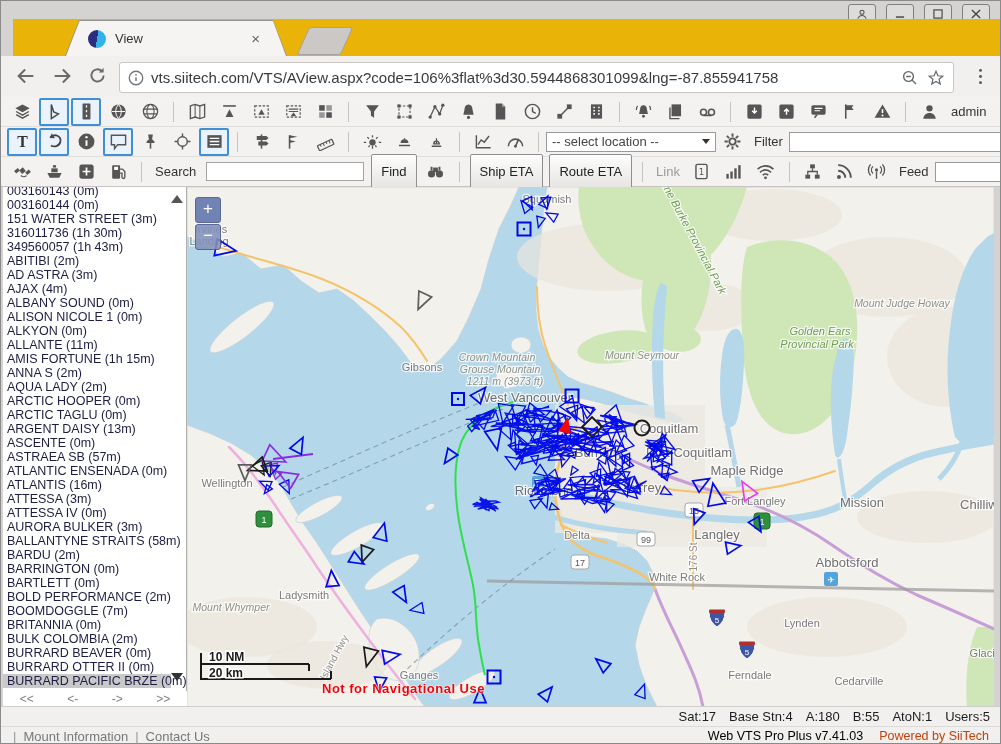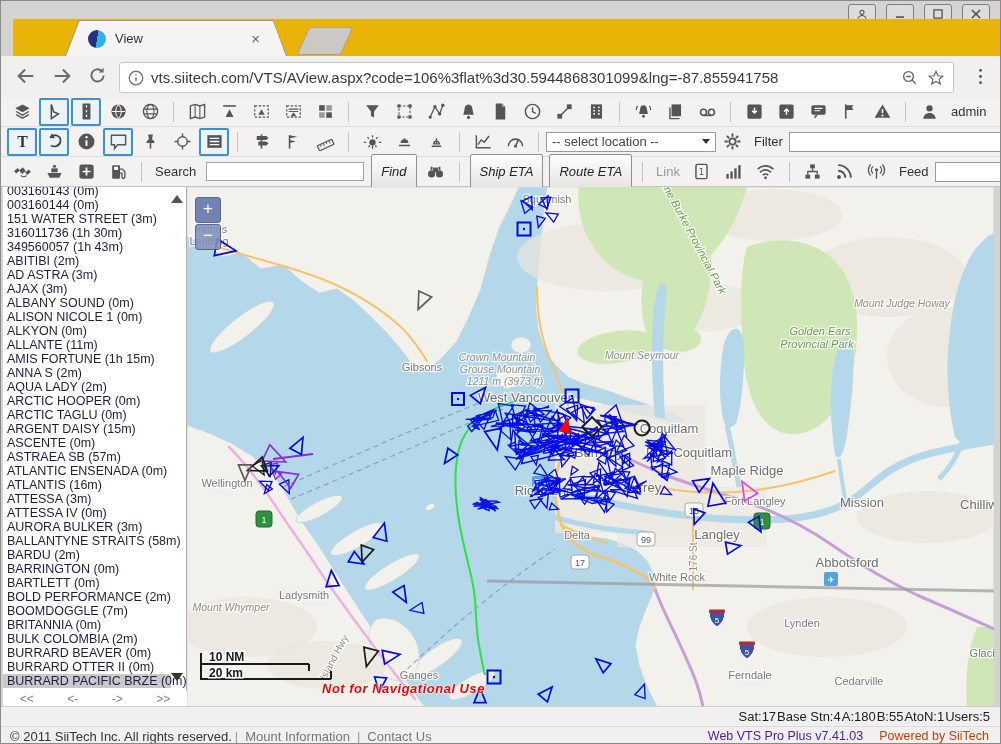--- a/index.html
+++ b/index.html
@@ -37,21 +37,21 @@
   .tbtn.sel{border-color:#3e8ed8;background:#eaf3fb;}
   .tsep{width:1px;height:20px;background:#c6c4c1;margin:0 7px;flex:none;}
   .tlabel{font-size:13px;color:#333;margin:0 6px;flex:none;}
   .tgray{color:#9b9b9b;}
   .tsel{display:flex;align-items:center;background:#fff;border:1px solid #9a9a9a;height:20px;
         font-size:13px;color:#444;padding:4px 5px;flex:none;box-sizing:border-box;}
   .tsel .caret{margin-left:auto;width:0;height:0;border-left:4px solid transparent;
         border-right:4px solid transparent;border-top:5px solid #333;}
   .pushbtn{height:22px;padding:6px 9px;border:1px solid #8f8f8f;border-radius:2px;
         background:linear-gradient(#fdfdfd,#e6e4e2);font-size:13px;color:#222;
-        display:flex;align-items:center;margin:0 3px;flex:none;font-style:italic;}
+        display:flex;align-items:center;margin:0 3px;flex:none;}
   .tinput{height:17px;border:1px solid #a5a3a1;margin:0 4px;font-size:13px;padding:0 3px;flex:none;}
   
   #sidebar{position:absolute;left:2px;top:186px;width:184px;height:519px;background:#fff;
            border-right:1px solid #b2b0ae;box-sizing:border-box;overflow:hidden;}
   #vlist{position:absolute;left:0;top:-3px;right:15px;}
   .vitem{height:14px;line-height:14px;font-size:12.5px;color:#1d1d44;padding-left:4px;white-space:nowrap;}
   .vitem.sel{background:#c9c9c9;}
   .sarrow{position:absolute;right:3px;width:0;height:0;border-left:6px solid transparent;
           border-right:6px solid transparent;}
   #sarrow-up{top:8px;border-bottom:8px solid #555;}
@@ -60,30 +60,30 @@
          display:flex;justify-content:space-around;align-items:center;font-size:12px;color:#7f7f7f;}
   
   #map{position:absolute;left:186px;top:186px;width:807px;height:519px;background:#b4d7ea;overflow:hidden;}
   .zoombtn{position:absolute;left:8px;width:24px;height:24px;border:1px solid #46588c;border-radius:3px;
            color:#fff;font-size:17px;line-height:22px;text-align:center;opacity:.88;}
   #zin{top:10px;background:#5f74ac;}
   #zout{top:37px;background:#8391bb;}
   #scalebar{position:absolute;left:10px;top:462px;}
   #scalebar text{font-size:12px;font-weight:bold;fill:#1a1a1a;paint-order:stroke;stroke:#ffffff;stroke-width:3px;}
   #mapwarn{position:absolute;left:135px;top:494px;color:#f00505;font-weight:bold;font-size:13px;
-           text-shadow:0 0 2px #fff,0 0 2px #fff;letter-spacing:.5px;font-style:italic;}
+           text-shadow:0 0 2px #fff,0 0 2px #fff;letter-spacing:.5px;}
   
   #statusrow{position:absolute;left:0;right:0;top:705px;height:19px;background:#f1f0ee;
              border-top:1px solid #cfcdcb;display:flex;justify-content:flex-end;align-items:center;
-             padding-right:10px;gap:1px;font-size:13px;color:#1c1c1c;}
+             padding-right:10px;gap:13px;font-size:13px;color:#1c1c1c;}
   #footer{position:absolute;left:0;right:0;top:725px;height:18px;background:#f1f0ee;
           border-top:1px solid #dddbd8;display:flex;align-items:center;padding:0 9px;font-size:13px;color:#333;}
   .flink{color:#777;margin:0 4px;}
   .fpipe{color:#999;margin:0 3px;}
-  #fver{margin-left:auto;color:#4c1d95;font-size:12.5px;}
+  #fver{margin-left:auto;color:#000000;font-size:12.5px;}
   #fpow{color:#c2410c;font-size:12.5px;margin-left:16px;margin-right:2px;}
 </style>
 </head>
 <body>
 
 <div id="win">
   <div id="titlebar"></div>
   <div id="winbtns">
       <div class="winbtn">
         <svg viewBox="0 0 24 24" width="14" height="14">
@@ -556,31 +556,31 @@
 
   <div id="sidebar">
     <div id="vlist">
         <div class="vitem">003160143 (0m)</div>
         <div class="vitem">003160144 (0m)</div>
         <div class="vitem">151 WATER STREET (3m)</div>
         <div class="vitem">316011736 (1h 30m)</div>
         <div class="vitem">349560057 (1h 43m)</div>
         <div class="vitem">ABITIBI (2m)</div>
         <div class="vitem">AD ASTRA (3m)</div>
-        <div class="vitem">AJAX (3m)</div>
+        <div class="vitem">AJAX (4m)</div>
         <div class="vitem">ALBANY SOUND (0m)</div>
         <div class="vitem">ALISON NICOLE 1 (0m)</div>
         <div class="vitem">ALKYON (0m)</div>
         <div class="vitem">ALLANTE (11m)</div>
         <div class="vitem">AMIS FORTUNE (1h 15m)</div>
         <div class="vitem">ANNA S (2m)</div>
         <div class="vitem">AQUA LADY (2m)</div>
         <div class="vitem">ARCTIC HOOPER (0m)</div>
         <div class="vitem">ARCTIC TAGLU (0m)</div>
-        <div class="vitem">ARGENT DAISY (15m)</div>
+        <div class="vitem">ARGENT DAISY (13m)</div>
         <div class="vitem">ASCENTE (0m)</div>
         <div class="vitem">ASTRAEA SB (57m)</div>
         <div class="vitem">ATLANTIC ENSENADA (0m)</div>
         <div class="vitem">ATLANTIS (16m)</div>
         <div class="vitem">ATTESSA (3m)</div>
         <div class="vitem">ATTESSA IV (0m)</div>
         <div class="vitem">AURORA BULKER (3m)</div>
         <div class="vitem">BALLANTYNE STRAITS (58m)</div>
         <div class="vitem">BARDU (2m)</div>
         <div class="vitem">BARRINGTON (0m)</div>
@@ -918,21 +918,20 @@
 
   <div id="statusrow">
       <span>Sat:17</span>
       <span>Base Stn:4</span>
       <span>A:180</span>
       <span>B:55</span>
       <span>AtoN:1</span>
       <span>Users:5</span>
     </div>
   <div id="footer">
-    <span>© 2011 SiiTech Inc. All rights reserved.</span>
     <span class="fpipe">|</span>
     <span class="flink" id="flink0">Mount Information</span>
     <span class="fpipe">|</span>
     <span class="flink" id="flink1">Contact Us</span>
     <span id="fver">Web VTS Pro Plus v7.41.03</span>
     <span id="fpow">Powered by SiiTech</span>
   </div>
 </div>
 
 </body></html>

